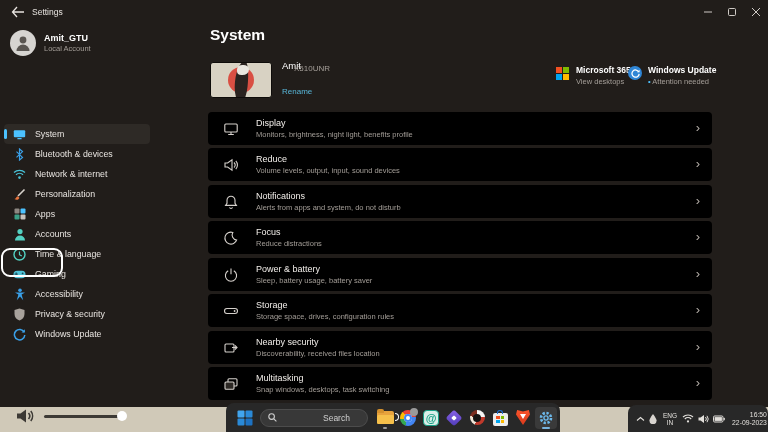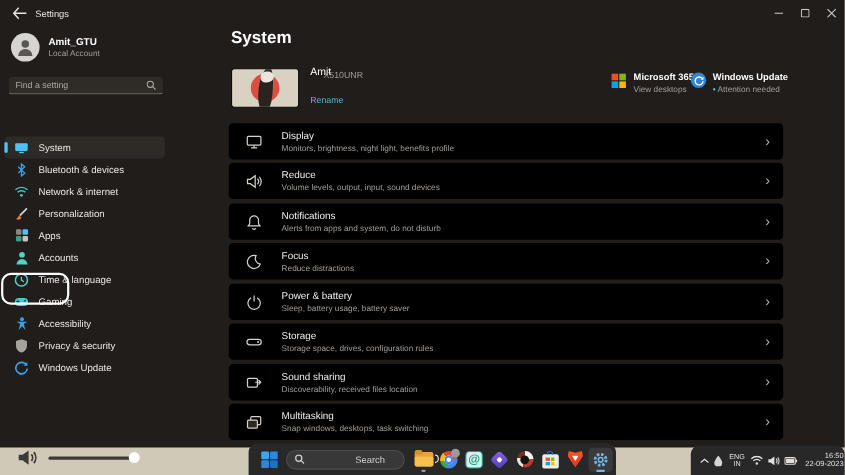--- a/index.html
+++ b/index.html
@@ -176,29 +176,20 @@
               <circle cx="9" cy="6" r="3.4" fill="#5a5652"></circle>
               <path d="M2.5 17a6.5 6.5 0 0 1 13 0" fill="#5a5652"></path>
             </svg>
         </span>
         <span>
           <div class="user-name">Amit_GTU</div>
           <div class="user-type">Local Account</div>
         </span>
       </div>
 
-      <div class="searchbox">
-        <input type="text" placeholder="Find a setting" style="">
-        <span>
-          <svg width="9" height="9" viewBox="0 0 9 9">
-              <circle cx="3.6" cy="3.6" r="2.8" fill="none" stroke="#b0aaa4" stroke-width="1"></circle>
-              <path d="M5.8 5.8 8.4 8.4" stroke="#b0aaa4" stroke-width="1"></path>
-            </svg>
-        </span>
-      </div>
 
       <div class="nav">
         <div class="nav-item selected" style="top:26px">
           <span class="accent-pill"></span>
           <span class="nav-icon">
             <svg width="13" height="13" viewBox="0 0 13 13">
                 <rect x="0.8" y="2.2" width="11.4" height="7" rx="1" fill="#4cc2ff"></rect>
                 <rect x="4.3" y="10" width="4.4" height="1.3" rx="0.6" fill="#4cc2ff"></rect>
               </svg>
           </span>
@@ -418,21 +409,21 @@
       </div>
 
       <div class="row" style="top:331px">
         <span class="row-icon">
           <svg width="16" height="16" viewBox="0 0 16 16">
               <rect x="2" y="4" width="9" height="8" rx="1" fill="none" stroke="#d6d1cc" stroke-width="1.1"></rect>
               <path d="M9 7.5h5M12 5.5l2 2-2 2" fill="none" stroke="#d6d1cc" stroke-width="1.1"></path>
             </svg>
         </span>
         <div class="row-text">
-          <div class="row-title">Sound sharing</div>
+          <div class="row-title">Nearby security</div>
           <div class="row-sub">Discoverability, received files location</div>
         </div>
         <span class="row-chevron">›</span>
       </div>
 
       <div class="row" style="top:367px">
         <span class="row-icon">
           <svg width="16" height="16" viewBox="0 0 16 16">
               <rect x="5" y="2.8" width="9" height="7.2" rx="1" fill="none" stroke="#d6d1cc" stroke-width="1.1"></rect>
               <rect x="2" y="6" width="9" height="7.2" rx="1" fill="#2c2824" stroke="#d6d1cc" stroke-width="1.1"></rect>

